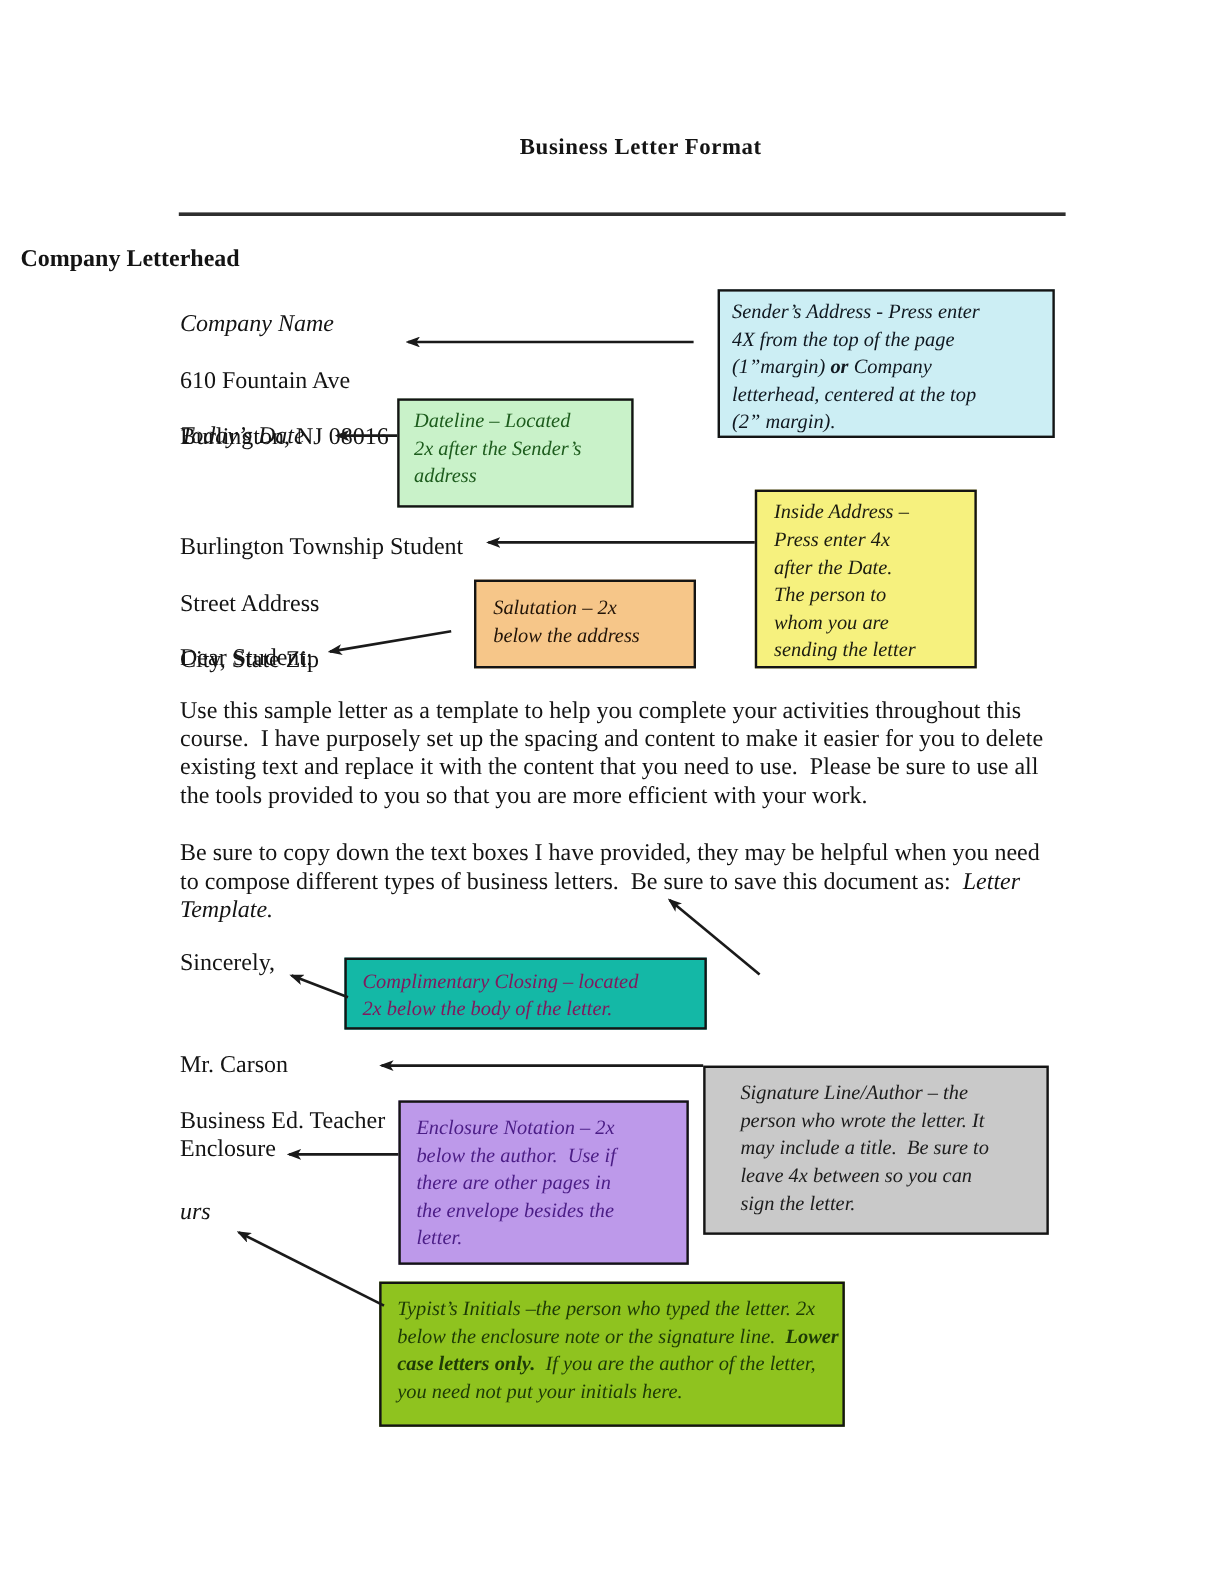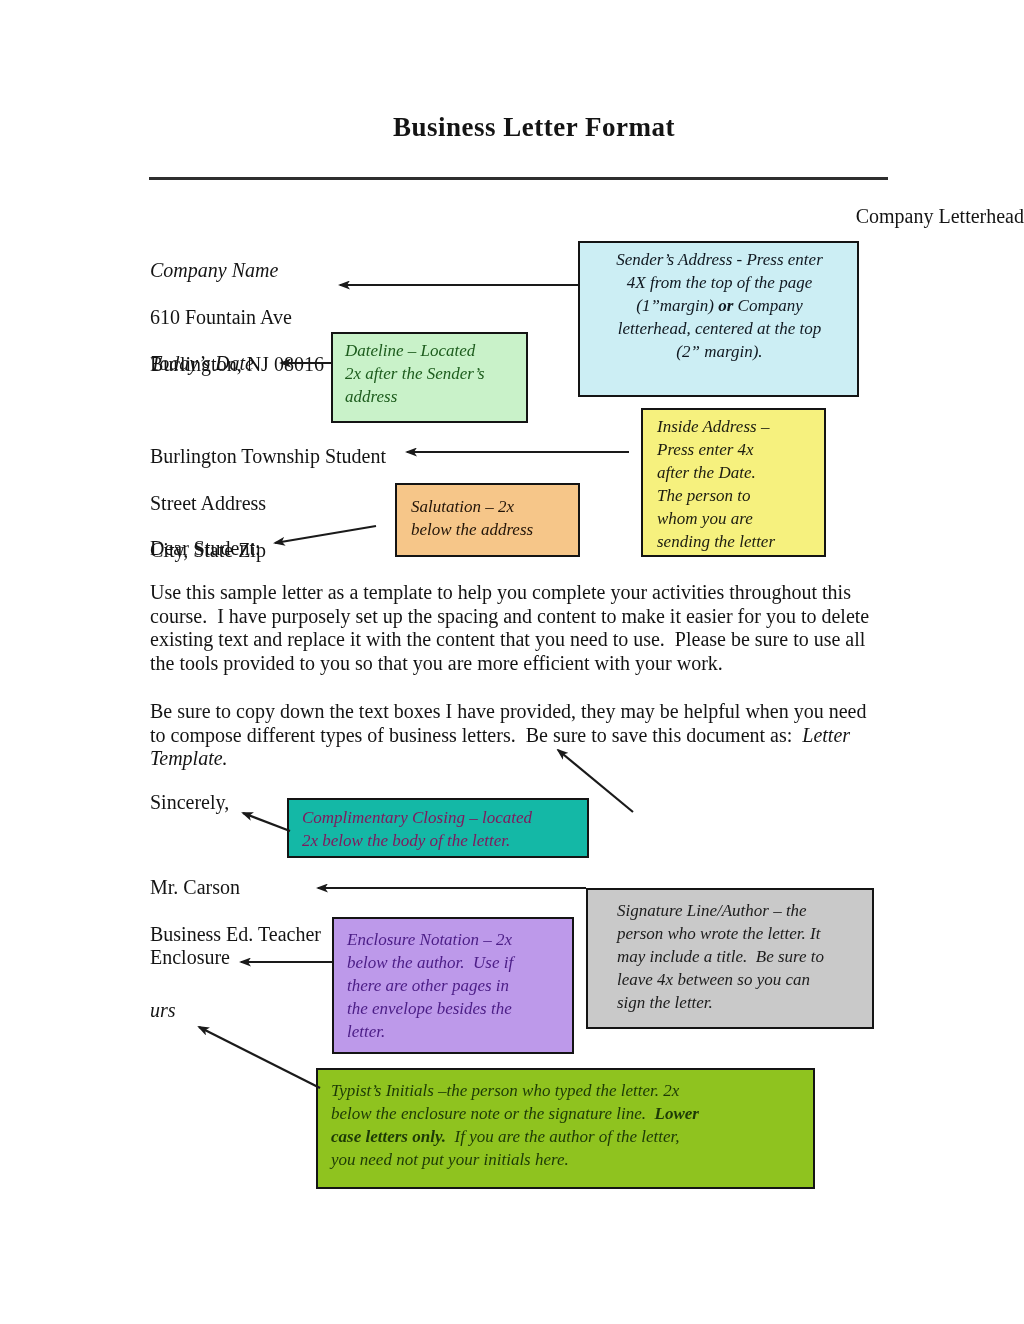--- a/index.html
+++ b/index.html
@@ -7,26 +7,26 @@
     position:relative;
     width:1024px;height:1324px;
     background:#ffffff;
     font-family:"Liberation Serif","DejaVu Serif",serif;
     color:#141414;
     overflow:hidden;
   }
   .abs{position:absolute;}
   .title{
     left:0;right:0;top:112px;text-align:center;
-    font-size:27px;font-weight:bold;letter-spacing:.5px;margin-left:44px;
+    font-size:19px;font-weight:bold;letter-spacing:.5px;margin-left:44px;
   }
   .title-rule{left:149px;top:177px;width:739px;height:3px;background:#2e2e2e;}
   .letterhead-heading{
-    left:17px;right:0;top:205px;text-align:right;
-    font-size:20px;font-weight:normal;
+    left:17px;right:0;top:205px;text-align:left;
+    font-size:20px;font-weight:bold;
   }
   .lettertext{font-size:20px;line-height:23.5px;white-space:pre;}
   .it{font-style:italic;}
   .company-block{left:150px;top:259px;}
   .todays-date{left:150px;top:352px;font-style:italic;}
   .recipient-block{left:150px;top:445px;}
   .salutation-line{left:150px;top:537px;}
   .para{left:150px;top:581px;width:740px;}
   .para2{top:700px;}
   .closing-line{left:150px;top:791px;}
@@ -37,29 +37,29 @@
   .callout{
     position:absolute;
     border:2px solid #141414;
     font-style:italic;
     font-size:17px;line-height:23px;
     white-space:pre;
     box-sizing:border-box;
     padding:5px 8px 4px 10px;
   }
   .callout b{font-weight:bold;}
-  .box-sender{left:578px;top:241px;width:281px;height:156px;text-align:center;}
+  .box-sender{left:598px;top:241px;width:281px;height:124px;}
   .box-dateline{left:331px;top:332px;width:197px;height:91px;padding-left:12px;}
-  .box-inside{left:629px;top:408px;width:185px;height:149px;padding-left:14px;margin-left:12px;}
+  .box-inside{left:629px;top:408px;width:185px;height:149px;padding-left:14px;}
   .box-salutation{left:374px;top:483px;width:185px;height:74px;padding-left:14px;padding-top:10px;}
   .box-body{left:630px;top:768px;width:243px;height:106px;padding-left:14px;padding-top:10px;}
   .box-closing{left:287px;top:798px;width:302px;height:60px;padding-left:13px;padding-top:6px;}
   .box-signature{left:586px;top:888px;width:288px;height:141px;padding-left:29px;padding-top:9px;}
   .box-enclosure{left:332px;top:917px;width:242px;height:137px;padding-left:13px;padding-top:9px;}
-  .box-typist{left:316px;top:1068px;width:499px;height:121px;padding-left:13px;padding-top:9px;}
+  .box-typist{left:316px;top:1068px;width:388px;height:121px;padding-left:13px;padding-top:9px;}
 
   .arrow-layer{left:0;top:0;width:1024px;height:1324px;pointer-events:none;}
 </style>
 </head>
 <body>
 
 <div class="page">
 
   <div class="abs title">Business Letter Format</div>
   <div class="abs title-rule"></div>

